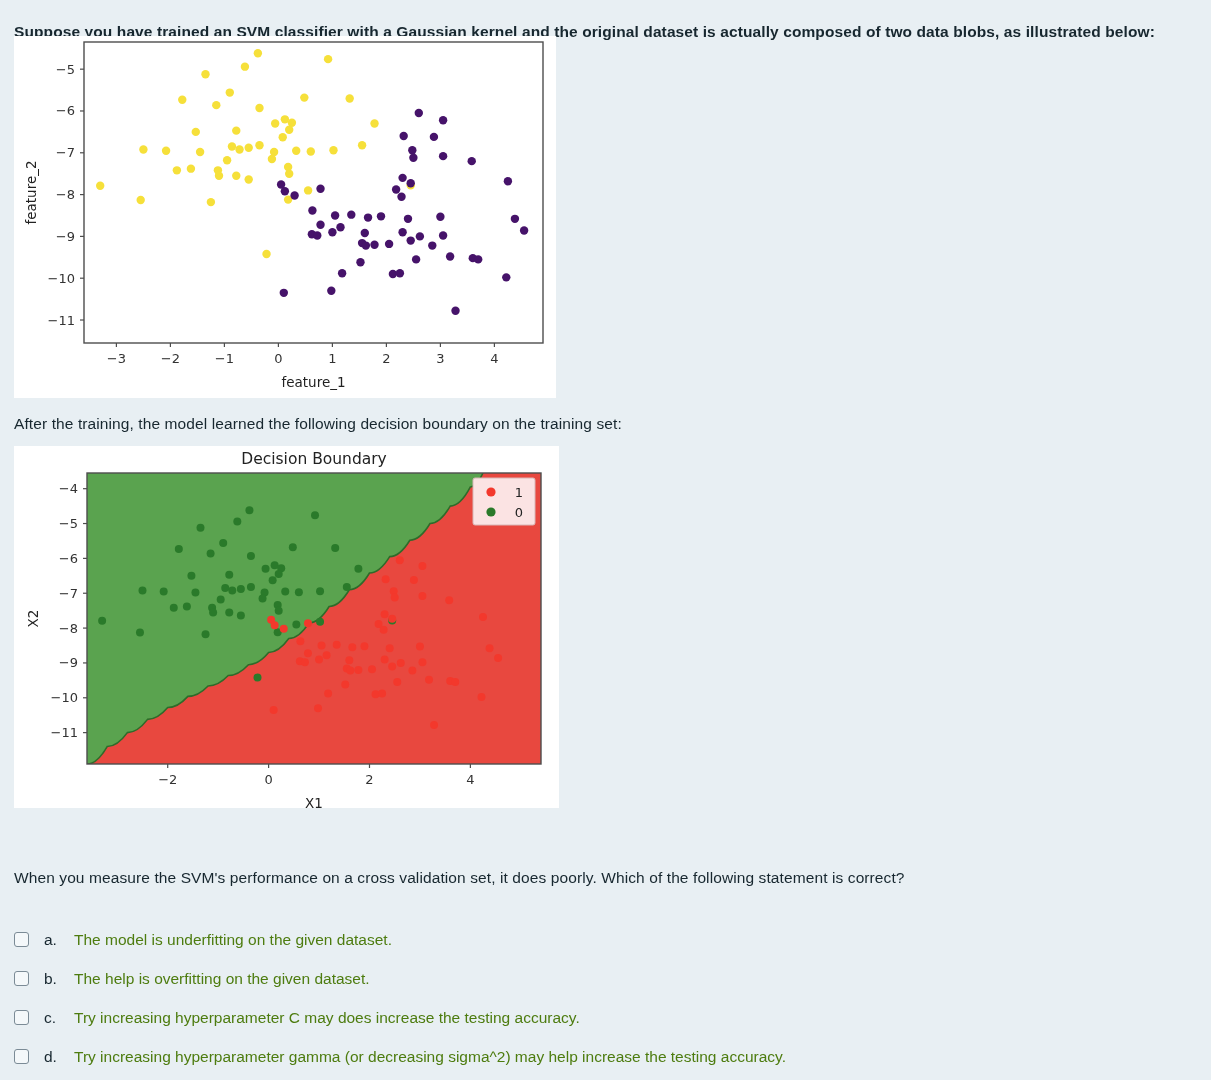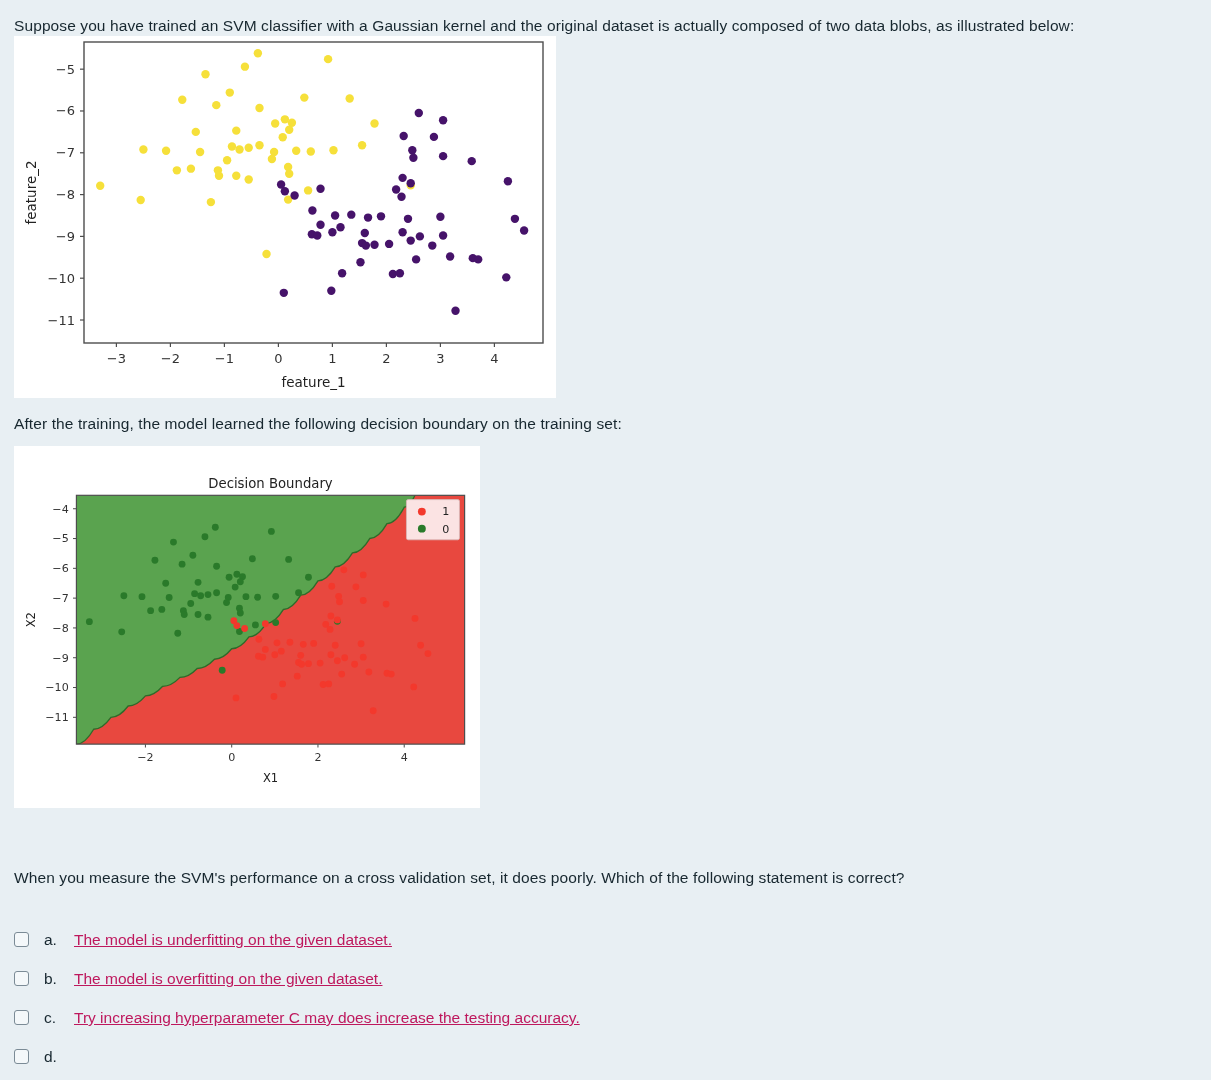--- a/index.html
+++ b/index.html
@@ -13,32 +13,32 @@
   }
   .page { position: relative; width: 1211px; height: 1080px; }
 
   .prose {
     font-size: 15.5px;
     line-height: 1.35;
     color: #17272f;
     letter-spacing: 0.1px;
   }
 
-  #intro-text { position: absolute; left: 14px; top: 16px; width: 1190px; }
+  #intro-text { position: absolute; left: 14px; top: 22px; width: 1190px; font-weight: bold; }
   #mid-text   { position: absolute; left: 14px; top: 414px; width: 1000px; }
   #cv-text    { position: absolute; left: 14px; top: 868px; width: 1100px; }
 
   
   .fig-card {
     position: absolute;
     background: #ffffff;
     overflow: hidden;
   }
   #fig-scatter { left: 14px; top: 36px; width: 542px; height: 362px; }
-  #fig-boundary { left: 14px; top: 446px; width: 466px; height: 362px; }
+  #fig-boundary { left: 14px; top: 446px; width: 545px; height: 362px; }
 
   svg.plot { display: block; width: 100%; height: 100%; }
   .tick-label { font-family: "DejaVu Sans", "Liberation Sans", sans-serif; font-size: 13px; fill: #333333; }
   .axis-title { font-family: "DejaVu Sans", "Liberation Sans", sans-serif; font-size: 13.5px; fill: #222222; }
   .plot-title { font-family: "DejaVu Sans", "Liberation Sans", sans-serif; font-size: 15.5px; fill: #222222; }
   .legend-text { font-family: "DejaVu Sans", "Liberation Sans", sans-serif; font-size: 13px; fill: #222222; }
 
   
   #options { position: absolute; left: 14px; top: 930px; width: 1100px; }
   .option-row {
@@ -55,21 +55,21 @@
     background: #f4f8fa;
     margin-top: 2px;
     flex: none;
   }
   .opt-letter {
     width: 30px;
     margin-left: 15px;
     flex: none;
     color: #17272f;
   }
-  .opt-text { color: #be185d; text-decoration: underline; }
+  .opt-text { color: #4d7c0f; }
 </style>
 </head>
 <body>
 
 <div class="page">
 
   <div class="prose" id="intro-text">Suppose you have trained an SVM classifier with a Gaussian kernel and the original dataset is actually composed of two data blobs, as illustrated below:</div>
 
   <div class="fig-card" id="fig-scatter">
     <svg class="plot" id="svg-scatter" viewBox="0 0 542 362">
@@ -378,26 +378,27 @@
 
   <div id="options">
       <div class="option-row">
         <div class="chk"></div>
         <div class="opt-letter">a.</div>
         <div class="opt-text">The model is underfitting on the given dataset.</div>
       </div>
       <div class="option-row">
         <div class="chk"></div>
         <div class="opt-letter">b.</div>
-        <div class="opt-text">The model is overfitting on the given dataset.</div>
+        <div class="opt-text">The help is overfitting on the given dataset.</div>
       </div>
       <div class="option-row">
         <div class="chk"></div>
         <div class="opt-letter">c.</div>
         <div class="opt-text">Try increasing hyperparameter C may does increase the testing accuracy.</div>
       </div>
       <div class="option-row">
         <div class="chk"></div>
         <div class="opt-letter">d.</div>
+        <div class="opt-text">Try increasing hyperparameter gamma (or decreasing sigma^2) may help increase the testing accuracy.</div>
       </div>
     </div>
 
 </div>
 
 </body></html>

